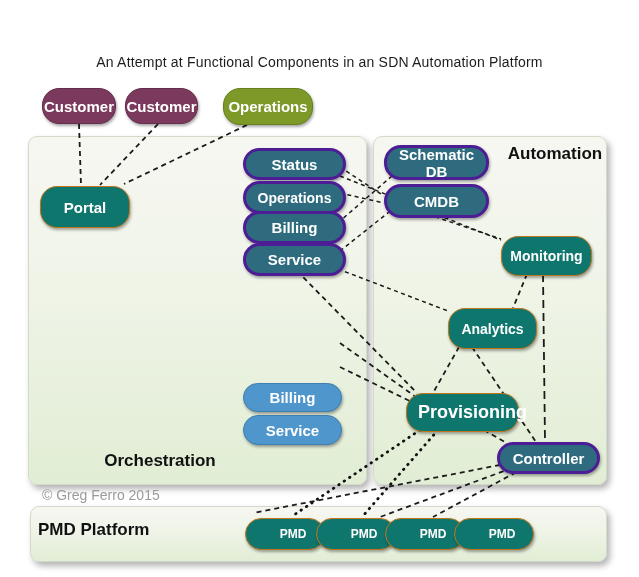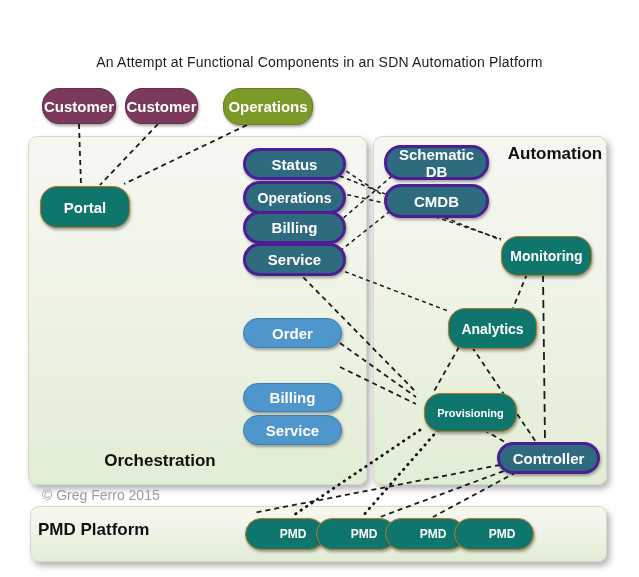--- a/index.html
+++ b/index.html
@@ -88,29 +88,28 @@
   <div class="node node-purple" style="left:125px;top:88px;width:71px;height:34px;">Customer</div>
   <div class="node node-olive" style="left:223px;top:88px;width:88px;height:35px;">Operations</div>
 
   <div class="node node-orange" style="left:40px;top:186px;width:88px;height:40px;">Portal</div>
 
   <div class="node node-teal" style="left:243px;top:148px;width:97px;height:26px;">Status</div>
   <div class="node node-teal" style="left:243px;top:181px;width:97px;height:27px;font-size:14px;">Operations</div>
   <div class="node node-teal" style="left:243px;top:211px;width:97px;height:27px;">Billing</div>
   <div class="node node-teal" style="left:243px;top:243px;width:97px;height:27px;">Service</div>
 
-  <div class="node node-blue" style="left:243px;top:318px;width:97px;height:28px;">Order</div>
   <div class="node node-blue" style="left:243px;top:383px;width:97px;height:27px;">Billing</div>
   <div class="node node-blue" style="left:243px;top:415px;width:97px;height:28px;">Service</div>
 
   <div class="node node-teal" style="left:384px;top:145px;width:99px;height:29px;">Schematic DB</div>
   <div class="node node-teal" style="left:384px;top:184px;width:99px;height:28px;">CMDB</div>
   <div class="node node-orange" style="left:501px;top:236px;width:89px;height:38px;font-size:14px;">Monitoring</div>
   <div class="node node-orange" style="left:448px;top:308px;width:87px;height:39px;font-size:14px;">Analytics</div>
-  <div class="node node-orange" style="left:424px;top:393px;width:91px;height:37px;font-size:11px;">Provisioning</div>
+  <div class="node node-orange" style="left:406px;top:393px;width:91px;height:37px;font-size:18px;padding-left:20px;">Provisioning</div>
   <div class="node node-teal" style="left:497px;top:442px;width:97px;height:26px;">Controller</div>
 
   <div class="copyright">© Greg Ferro 2015</div>
 
   <div class="node node-orange node-small" style="left:245px;top:518px;width:62px;height:30px;">PMD</div>
   <div class="node node-orange node-small" style="left:316px;top:518px;width:62px;height:30px;">PMD</div>
   <div class="node node-orange node-small" style="left:385px;top:518px;width:62px;height:30px;">PMD</div>
   <div class="node node-orange node-small" style="left:454px;top:518px;width:62px;height:30px;">PMD</div>
 
 </div>

